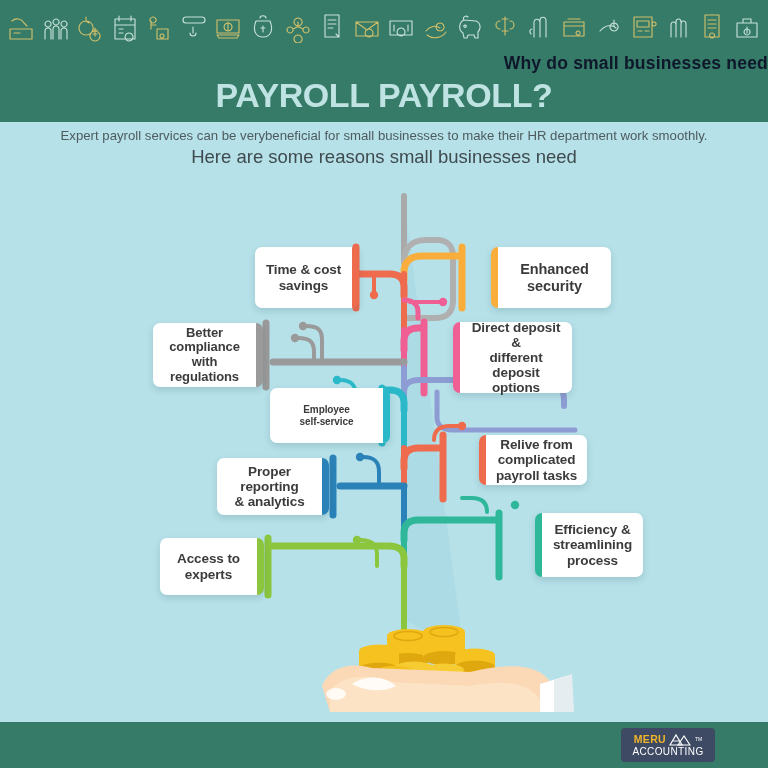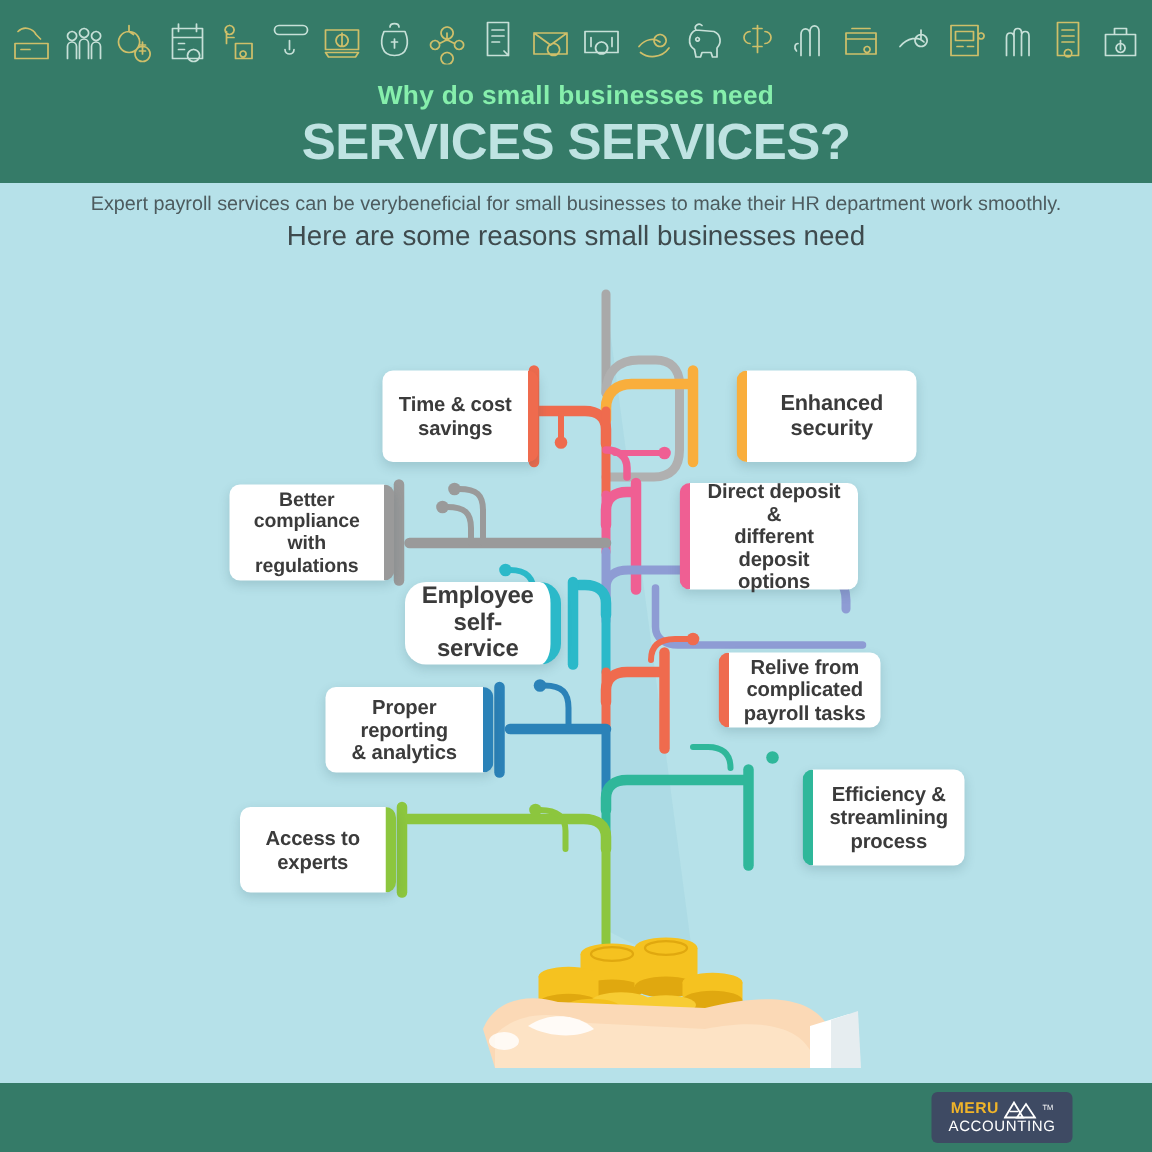--- a/index.html
+++ b/index.html
@@ -18,22 +18,22 @@
   }
   .icon-strip{
     position:absolute;left:0;top:0;width:768px;height:52px;
     display:flex;align-items:center;justify-content:space-between;
     padding:0 6px;box-sizing:border-box;
   }
   .icon-strip .ico{
     flex:0 0 auto;opacity:.95;
   }
   .hdr-sub{
-    position:absolute;left:0;top:53px;width:768px;text-align:center;
-    color:#86efac;font-size:17.5px;font-weight:bold;letter-spacing:.2px;
+    position:absolute;left:0;top:53px;width:768px;text-align:right;
+    color:#0f172a;font-size:17.5px;font-weight:bold;letter-spacing:.2px;
   }
   .hdr-title{
     position:absolute;left:0;top:76px;width:768px;text-align:center;
     color:#bfe3e2;font-size:34px;font-weight:bold;letter-spacing:-.4px;
   }
 
   
   .intro1{
     position:absolute;left:0;top:128px;width:768px;text-align:center;
     color:#4d5b5e;font-size:13.2px;
@@ -195,21 +195,21 @@
             <path d="M8 6 h14 v22 H8 z M11 11 h8 M11 15 h8 M11 19 h8 M15 24 a2.5 2.5 0 1 0 0.1 0"></path>
           </g>
         </svg>
         <svg width="30" height="34" viewBox="0 0 30 34" class="ico">
           <g fill="none" stroke="#cfe6de" stroke-width="1.15" stroke-linecap="round" stroke-linejoin="round">
             <path d="M5 14 h20 v14 H5 z M11 14 v-4 h8 v4 M15 20 a3 3 0 1 0 0.1 0 M15 18 v6"></path>
           </g>
         </svg>
       </div>
     <div class="hdr-sub">Why do small businesses need</div>
-    <div class="hdr-title">SERVICES SERVICES?</div>
+    <div class="hdr-title">PAYROLL PAYROLL?</div>
   </div>
 
   <div class="intro1">Expert payroll services can be verybeneficial for small businesses to make their HR department work smoothly.</div>
   <div class="intro2">Here are some reasons small businesses need</div>
 
   <svg id="wires" viewBox="0 0 768 768">
     <defs>
       <filter id="shadowsoft" x="-30%" y="-30%" width="180%" height="180%">
         <feDropShadow dx="3" dy="5" stdDeviation="4" flood-color="#4c8c99" flood-opacity="0.18"></feDropShadow>
       </filter>
@@ -325,21 +325,21 @@
       </div>
       <div class="node acc-l" style="left: 459px; top: 247px; width: 120px; height: 61px; font-size: 14.5px; border-left-color: rgb(249, 174, 60);">
         <span class="txt">Enhanced<br>security</span>
       </div>
       <div class="node acc-r" style="left: 153px; top: 323px; width: 110px; height: 64px; font-size: 13px; border-right-color: rgb(154, 154, 154);">
         <span class="txt">Better<br>compliance<br>with regulations</span>
       </div>
       <div class="node acc-l" style="left: 421px; top: 322px; width: 119px; height: 71px; font-size: 13.5px; border-left-color: rgb(239, 95, 147); text-align: center;">
         <span class="txt">Direct deposit &amp;<br>different deposit<br>options</span>
       </div>
-      <div class="node acc-r" style="left: 270px; top: 388px; width: 104px; height: 55px; font-size: 16px; border-right-color: rgb(43, 185, 201); border-radius: 14px;">
+      <div class="node acc-r" style="left: 270px; top: 388px; width: 120px; height: 55px; font-size: 10px; border-right-color: rgb(43, 185, 201);">
         <span class="txt">Employee<br>self-service</span>
       </div>
       <div class="node acc-r" style="left: 217px; top: 458px; width: 112px; height: 57px; font-size: 13.5px; border-right-color: rgb(43, 130, 184);">
         <span class="txt">Proper reporting<br>&amp; analytics</span>
       </div>
       <div class="node acc-l" style="left: 447px; top: 435px; width: 108px; height: 50px; font-size: 13.5px; border-left-color: rgb(239, 107, 78);">
         <span class="txt">Relive from<br>complicated<br>payroll tasks</span>
       </div>
       <div class="node acc-l" style="left: 503px; top: 513px; width: 108px; height: 64px; font-size: 13.5px; border-left-color: rgb(47, 183, 154);">
         <span class="txt">Efficiency &amp;<br>streamlining<br>process</span>

